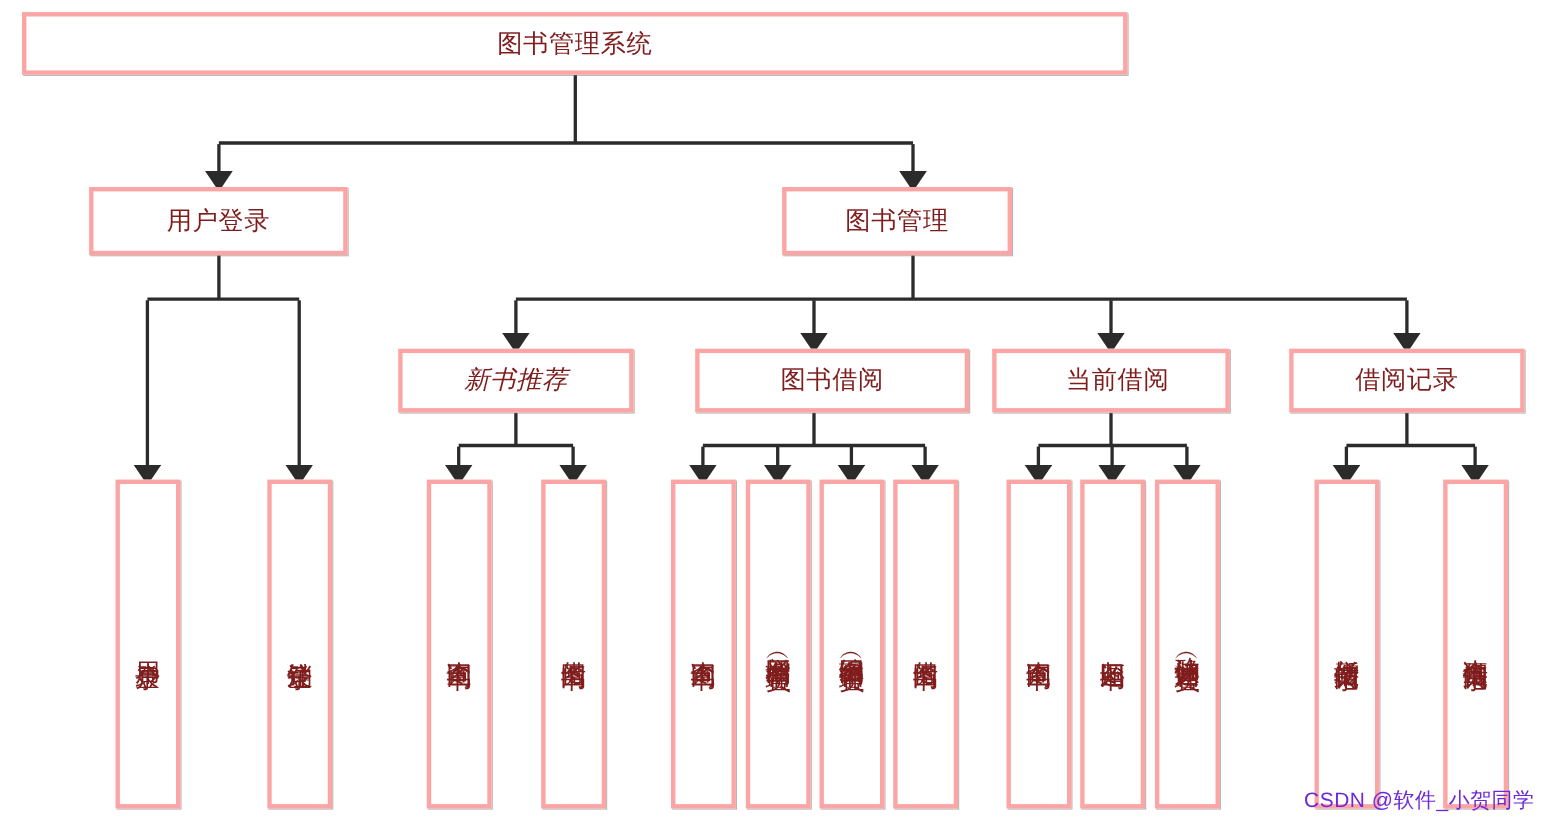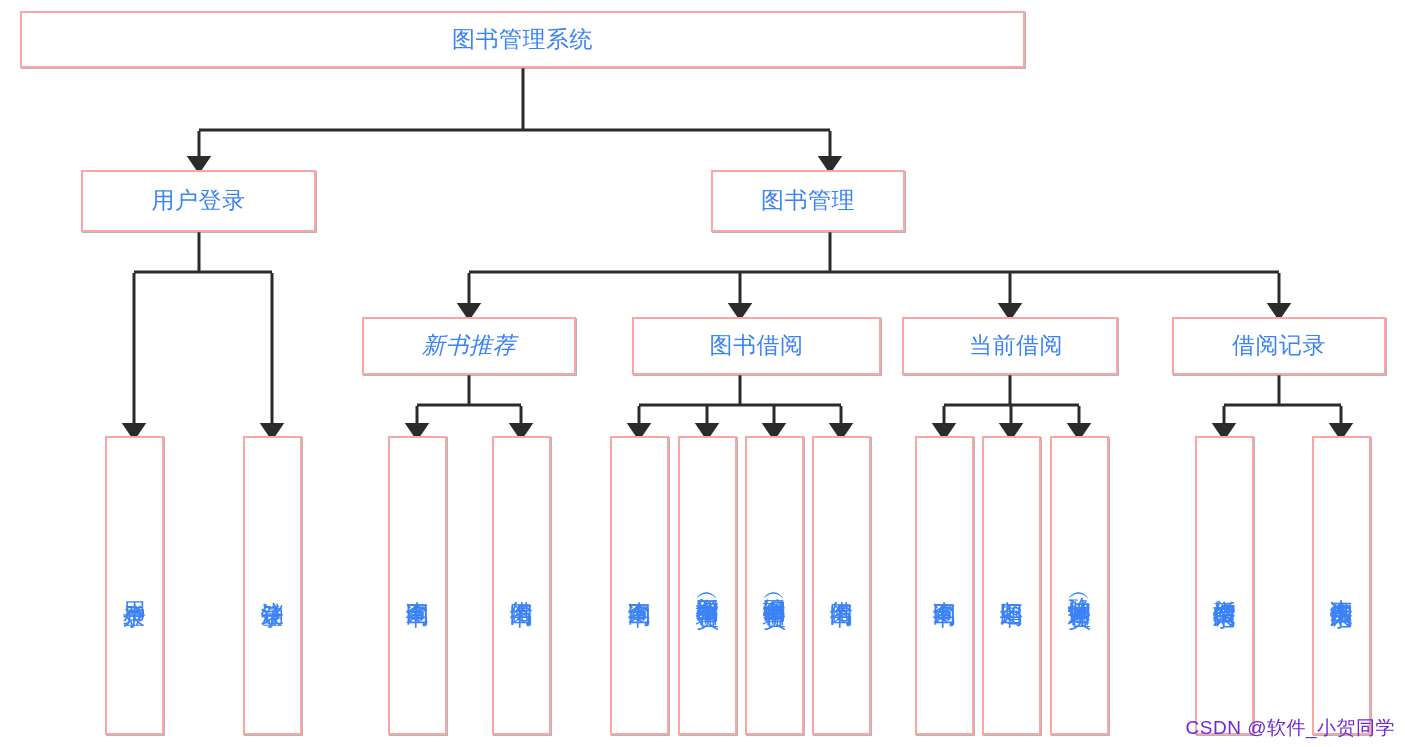--- a/index.html
+++ b/index.html
@@ -21,26 +21,26 @@
     position: absolute;
     left: 0;
     top: 0;
     width: 1405px;
     height: 747px;
     pointer-events: none;
   }
   .node {
     position: absolute;
     box-sizing: border-box;
-    border: 2px solid #fca5a5;
+    border: 4px solid #fca5a5;
     background: #ffffff;
     display: flex;
     align-items: center;
     justify-content: center;
-    color: #3b82f6;
+    color: #7f1d1d;
     box-shadow: 1px 1px 0 rgba(120,120,120,0.55);
   }
   .node-label {
     display: block;
     text-align: center;
     line-height: 1.18;
     letter-spacing: 0.5px;
     white-space: pre;
   }
   .node.horizontal .node-label {
@@ -126,21 +126,21 @@
     </g>
   </svg>
 
   <div class="node root horizontal" style="left:20px; top:11px; width:1005px; height:57px;">
     <span class="node-label">图书管理系统</span>
   </div>
 
   <div class="node horizontal" style="left:81px; top:170px; width:235px; height:62px;">
     <span class="node-label">用户登录</span>
   </div>
-  <div class="node horizontal" style="left:711px; top:170px; width:194px; height:62px;">
+  <div class="node horizontal" style="left:711px; top:170px; width:209px; height:62px;">
     <span class="node-label">图书管理</span>
   </div>
 
   <div class="node horizontal" style="left:362px; top:317px; width:214px; height:58px;font-style:italic;">
     <span class="node-label">新书推荐</span>
   </div>
   <div class="node horizontal" style="left:632px; top:317px; width:249px; height:58px;">
     <span class="node-label">图书借阅</span>
   </div>
   <div class="node horizontal" style="left:902px; top:317px; width:216px; height:58px;padding-left:12px;">

